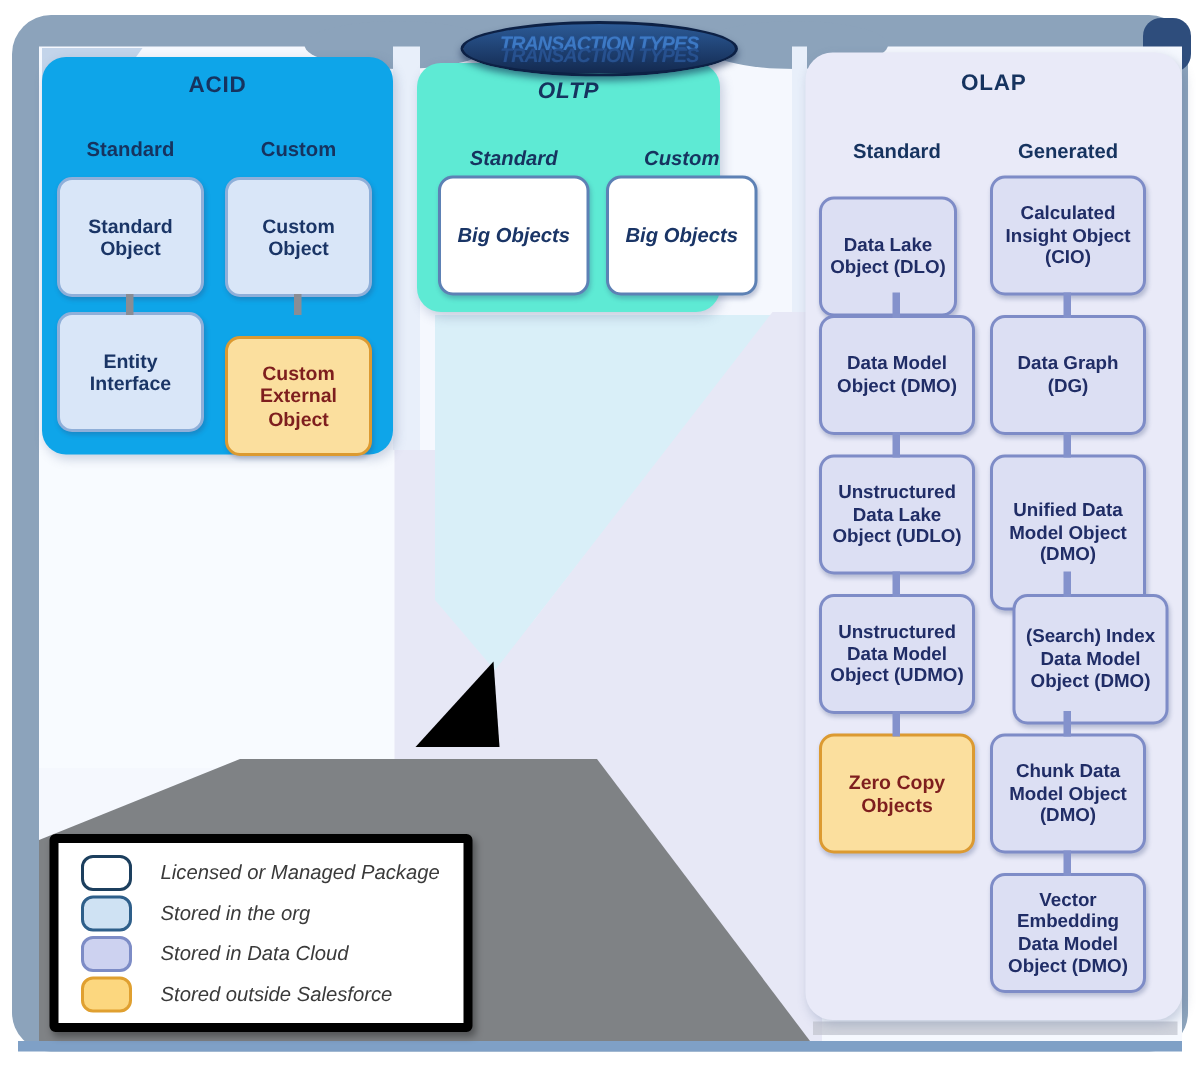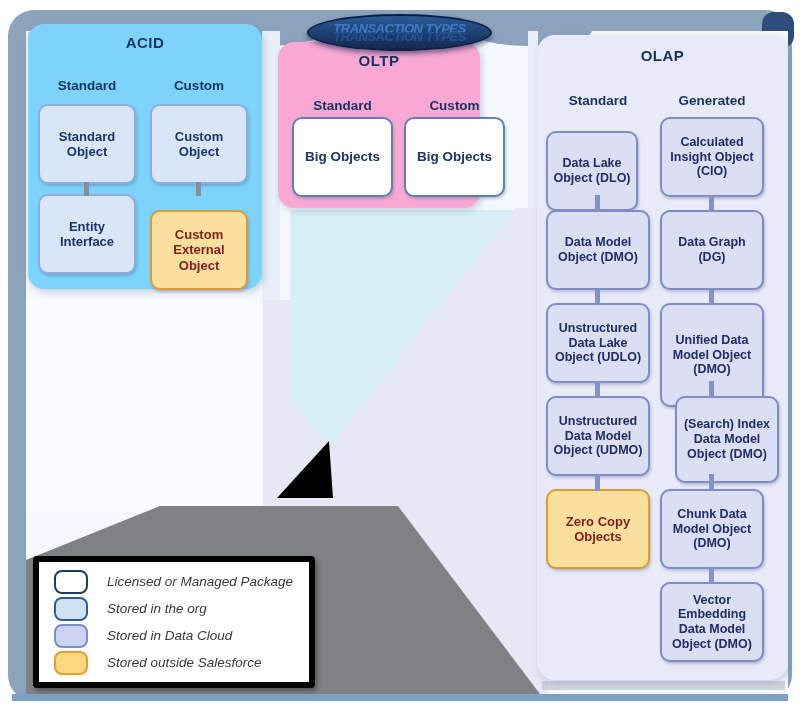--- a/index.html
+++ b/index.html
@@ -11,22 +11,22 @@
   .banner{position:absolute;left:307px;top:14px;width:181px;height:33px;z-index:5;
           background:linear-gradient(#2c5a96,#13294f);border:2px solid #0d2145;border-radius:50%;
           box-shadow:0 3px 5px rgba(15,35,75,.55);display:flex;align-items:center;justify-content:center;}
   .banner .glitch{position:absolute;width:100%;text-align:center;font-weight:bold;font-style:italic;
           font-size:13px;letter-spacing:-0.5px;white-space:nowrap;}
   .banner .g1{color:#3d79c4;transform:translateY(-4px);text-shadow:0 0 1px #2a5da8;}
   .banner .g2{color:#27518f;transform:translateY(4px);text-shadow:0 0 1px #1c3e74;}
 
   
   .panel{position:absolute;border-radius:16px;z-index:2;box-shadow:2px 3px 7px rgba(90,110,150,.30);}
-  .panel-acid{left:28px;top:24px;width:234px;height:265px;background:#7dd3fc;}
-  .panel-oltp{left:278px;top:42px;width:202px;height:166px;background:#f9a8d4;}
+  .panel-acid{left:28px;top:38px;width:234px;height:265px;background:#0ea5e9;}
+  .panel-oltp{left:278px;top:42px;width:202px;height:166px;background:#5eead4;font-style:italic;}
   .panel-olap{left:537px;top:35px;width:251px;height:645px;background:#e9eaf8;border-radius:18px;}
 
   .panel-header{position:absolute;top:10px;left:0;right:0;text-align:center;
                 font-size:15px;font-weight:bold;color:#16335f;letter-spacing:.5px;}
   .subhead{position:absolute;text-align:center;font-size:13.5px;font-weight:bold;color:#16335f;}
 
   
   .obox{position:absolute;border:2px solid;border-radius:10px;display:flex;align-items:center;
         justify-content:center;text-align:center;font-weight:bold;line-height:1.18;padding:3px;
         box-sizing:border-box;box-shadow:1px 2px 3px rgba(50,70,120,.28);}

